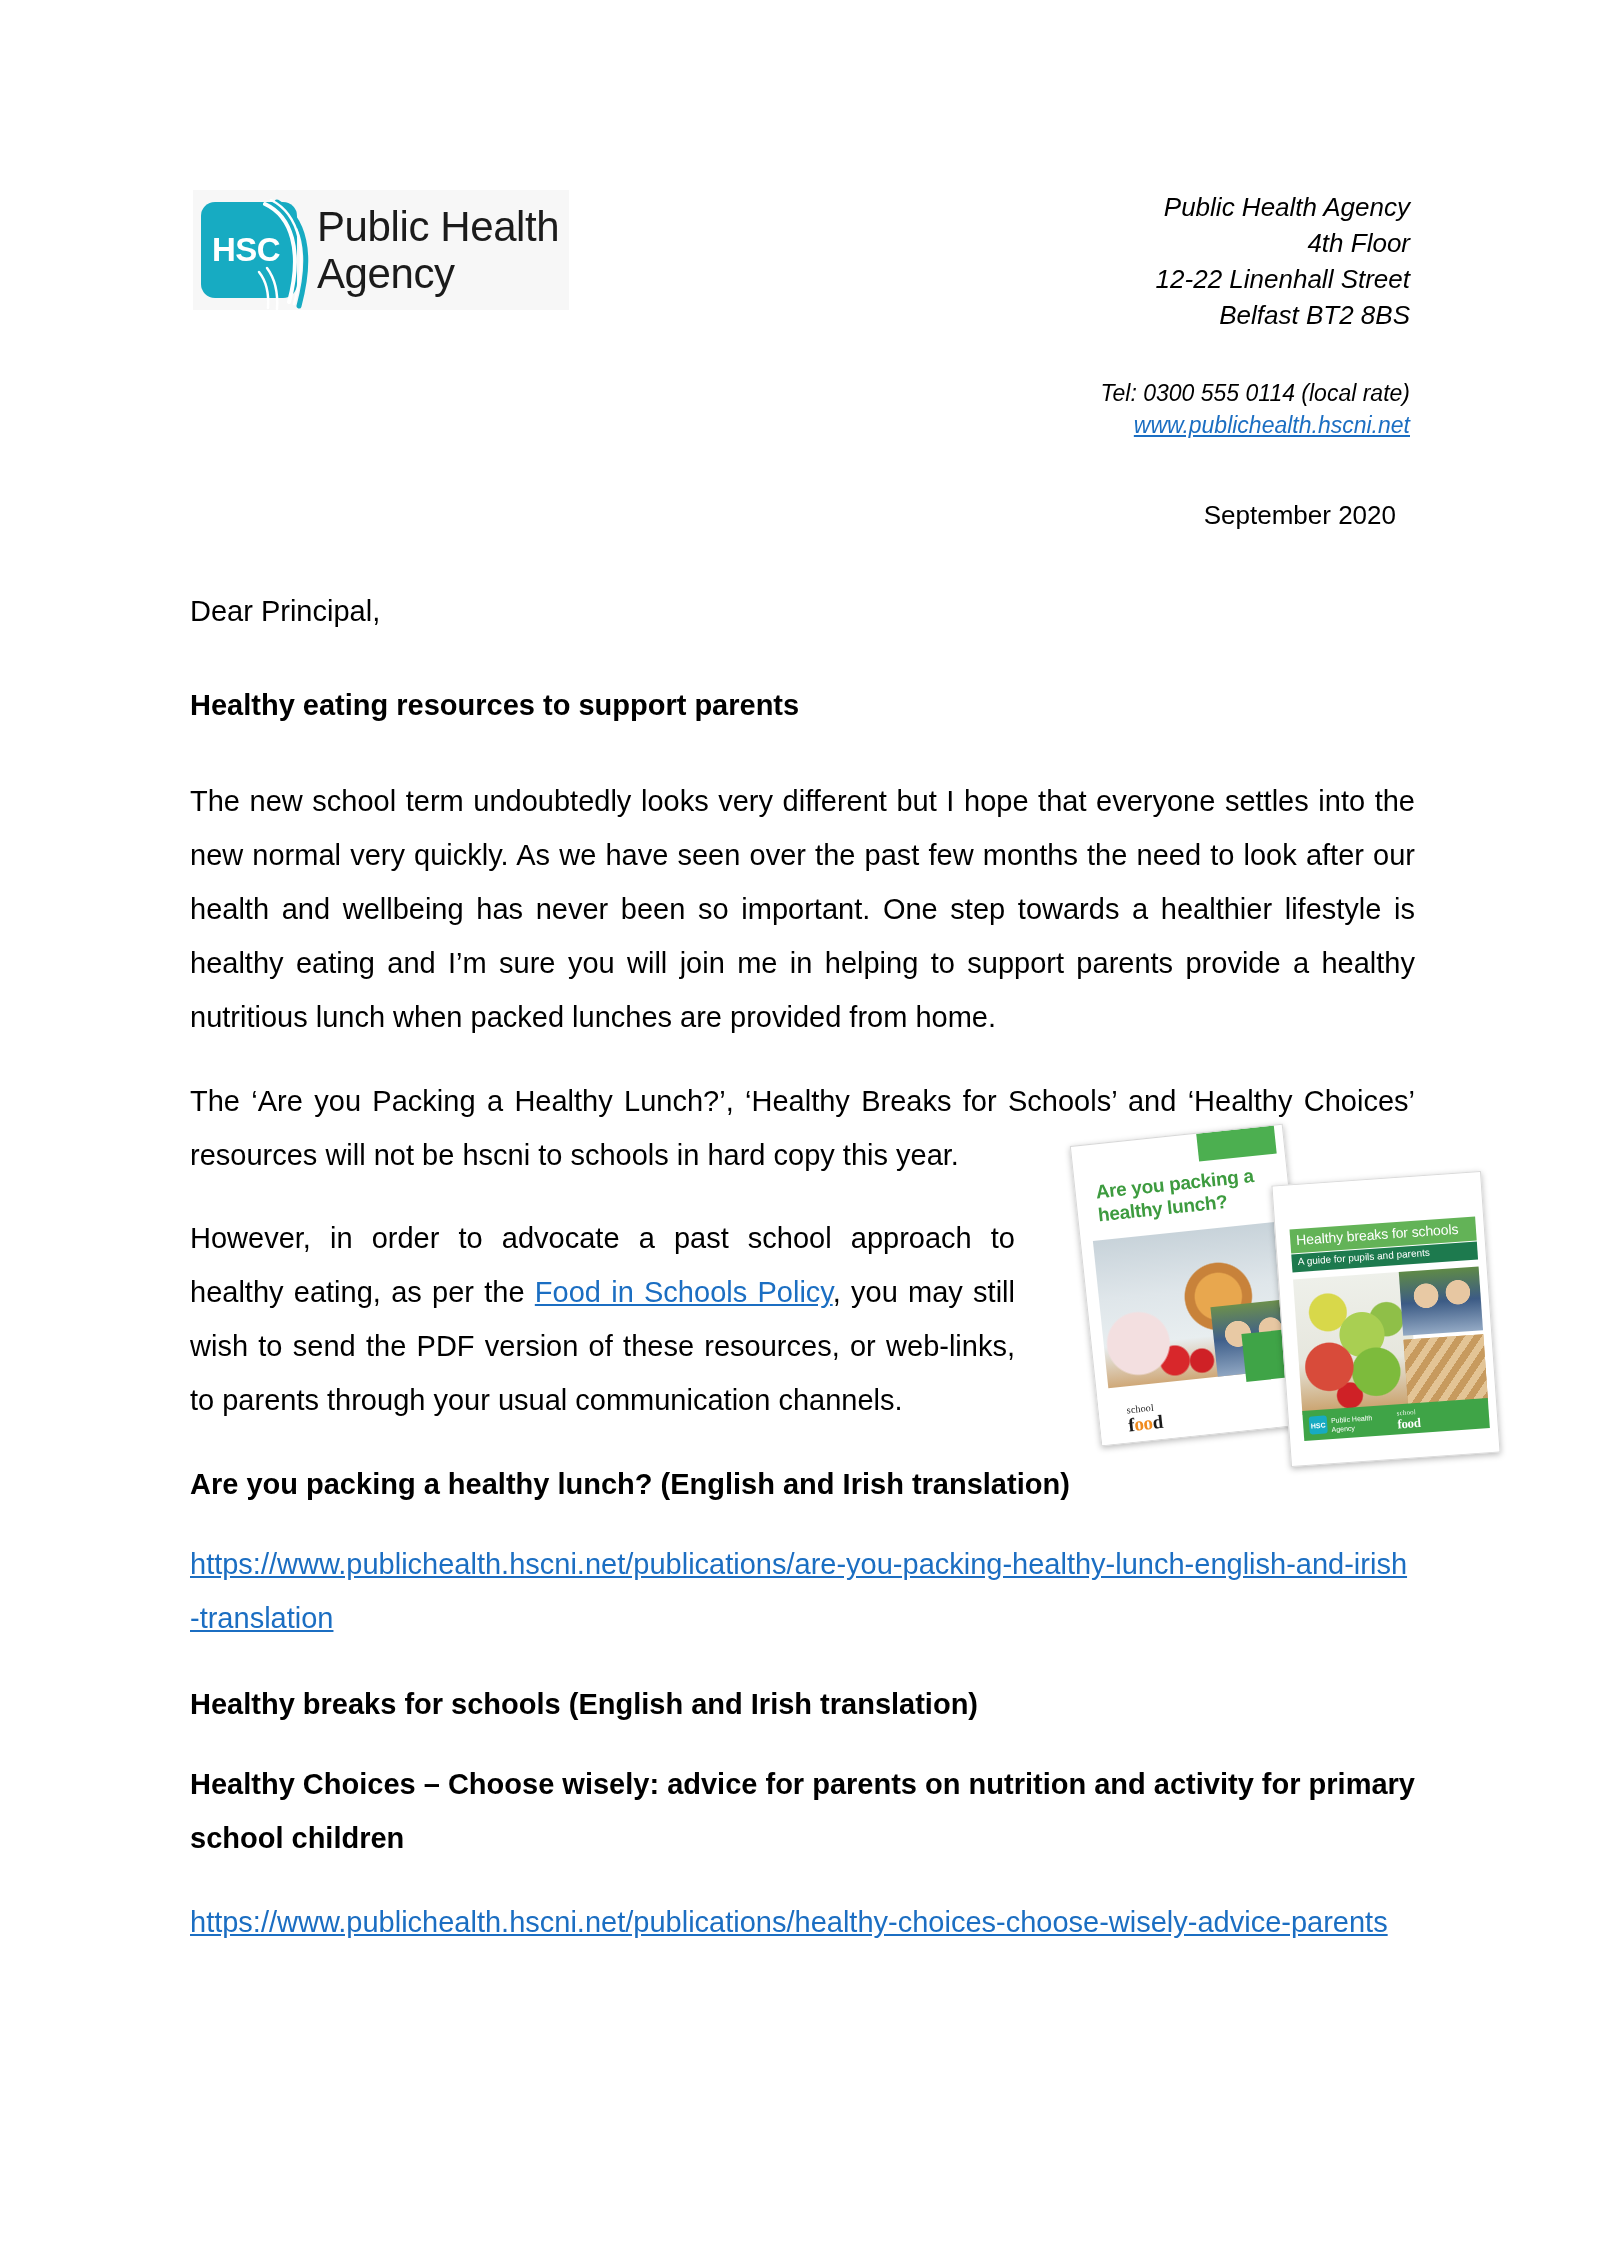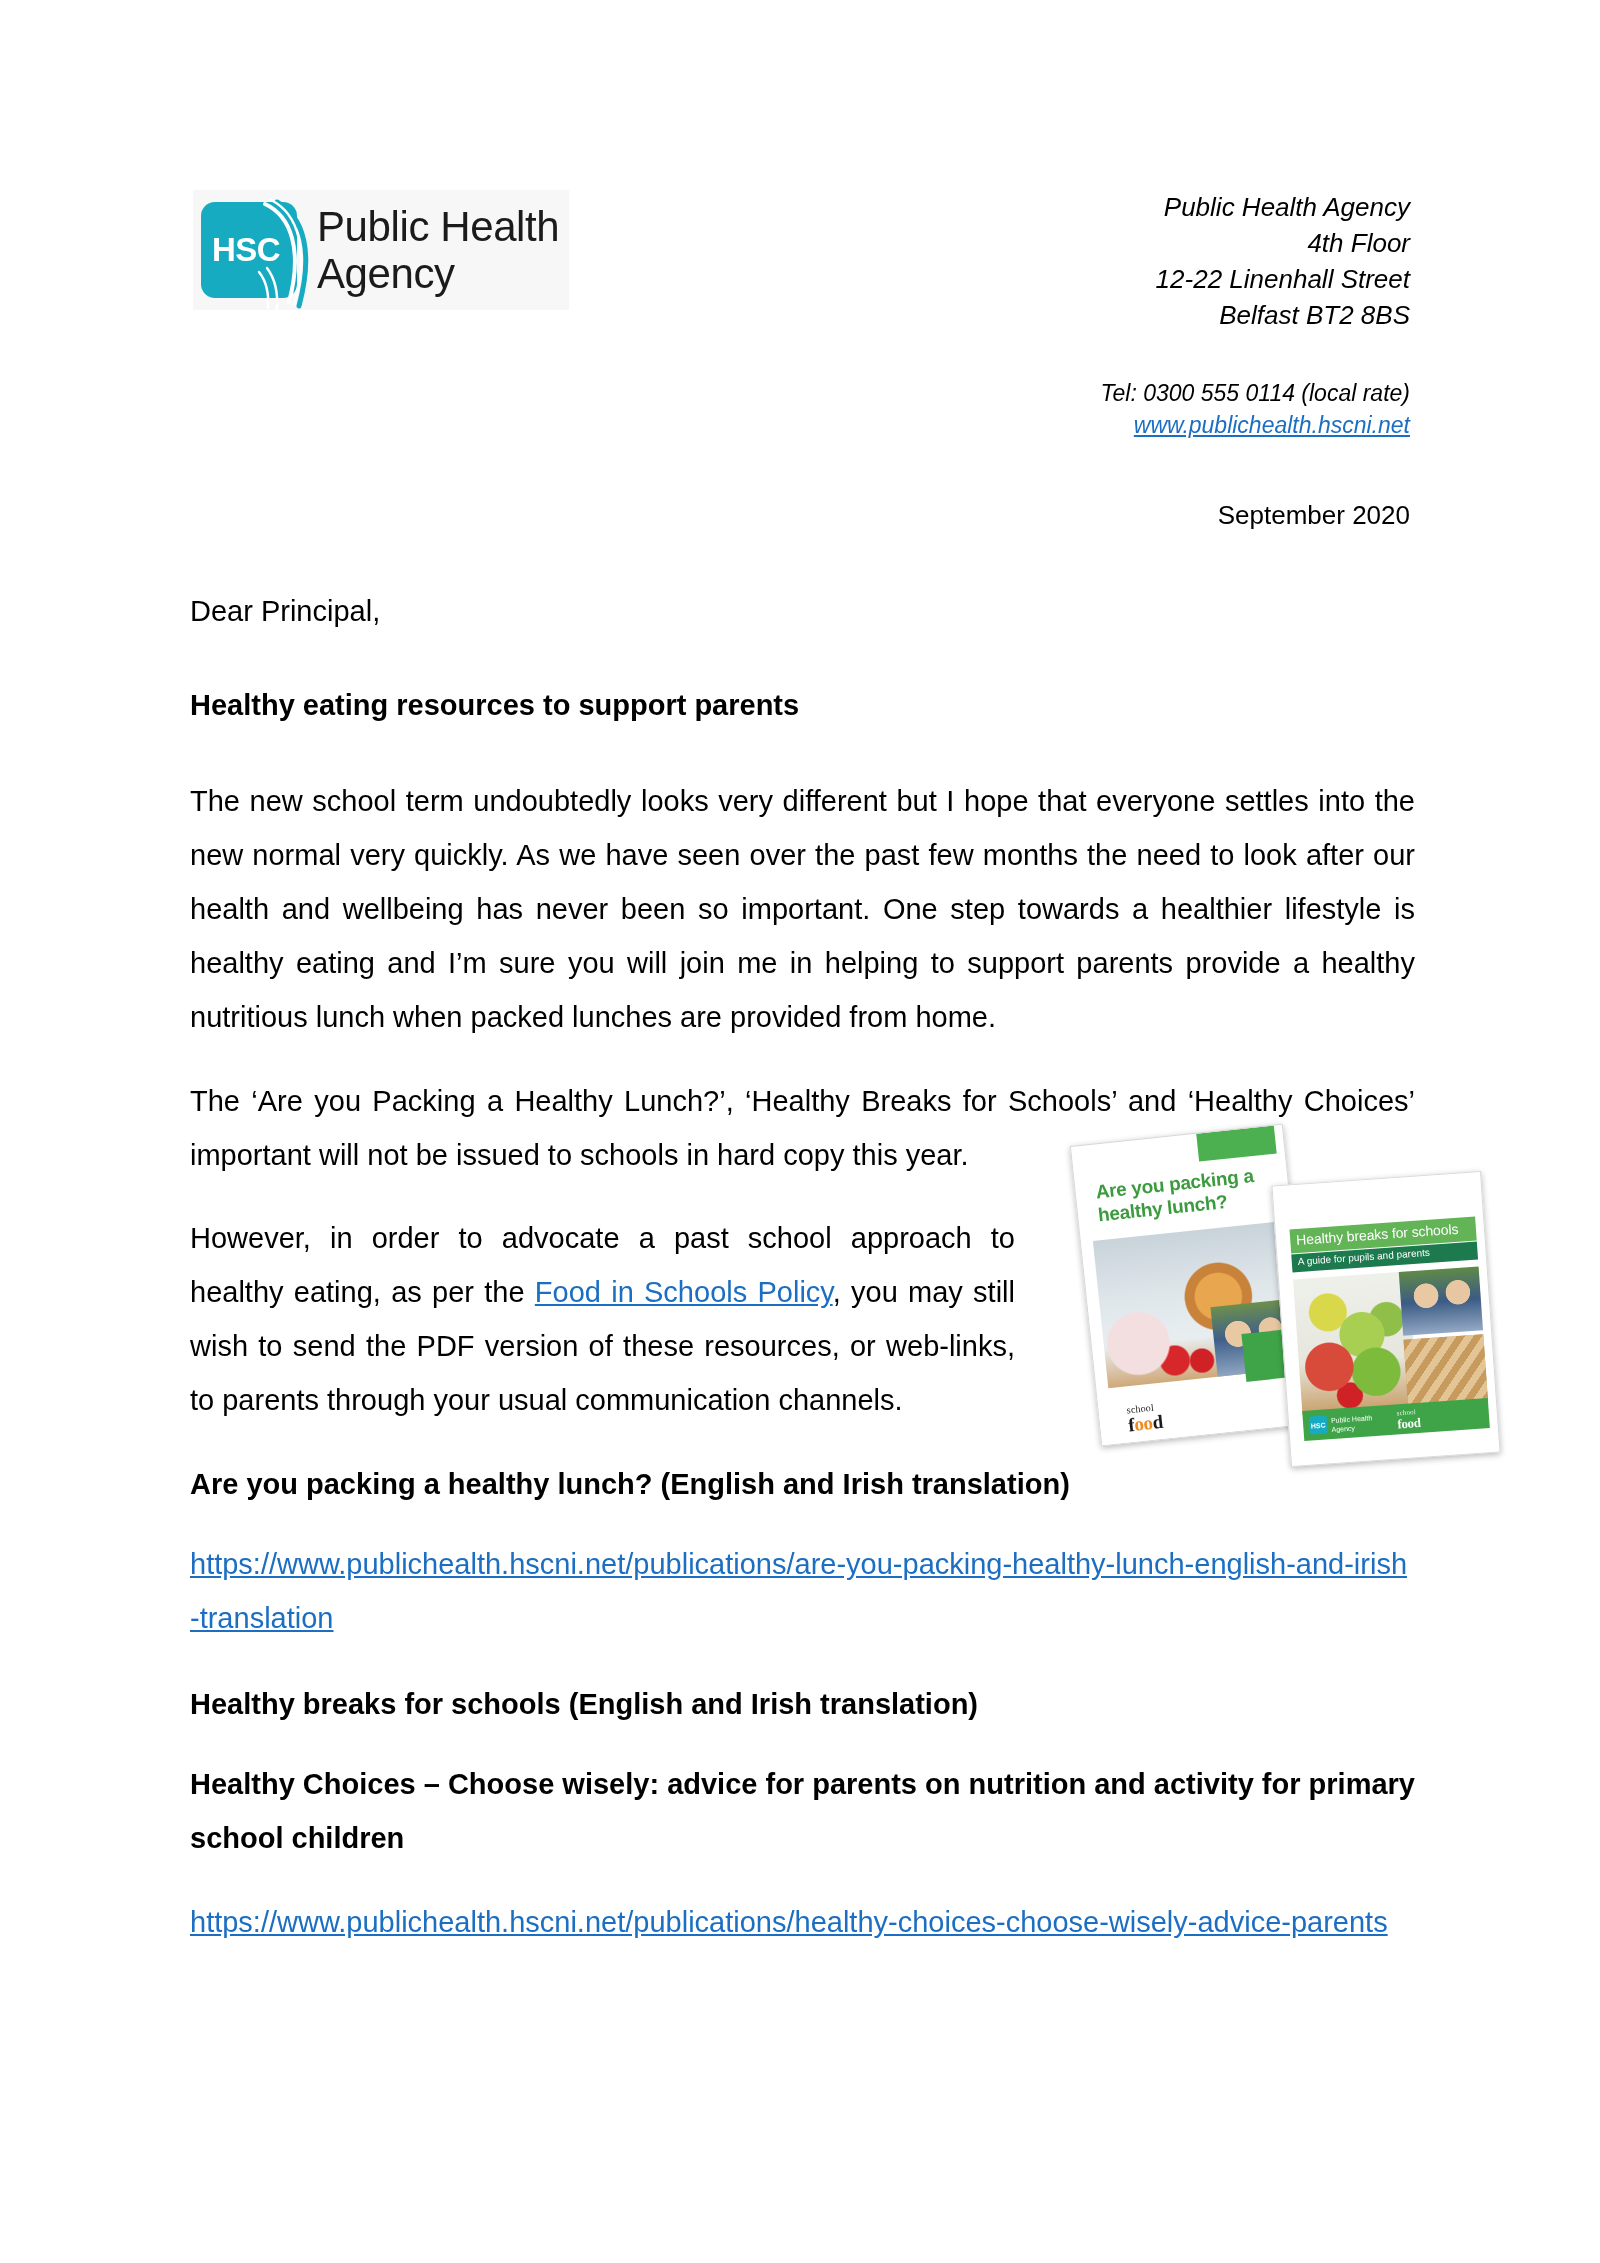--- a/index.html
+++ b/index.html
@@ -106,21 +106,21 @@
     font-size: 23px;
     line-height: 1.38;
     color: #000000;
   }
   .contact-block a.weblink {
     color: #1b6ec2;
     text-decoration: underline;
   }
   .date-line {
     position: absolute;
-    right: 190px;
+    right: 204px;
     top: 500px;
     text-align: center;
     font-size: 26px;
     color: #000000;
   }
 
   
   .body-wrap {
     position: absolute;
     left: 190px;
@@ -470,21 +470,21 @@
   </div>
 
   <div class="body-wrap">
 
     <p class="salutation">Dear Principal,</p>
 
     <p class="headline">Healthy eating resources to support parents</p>
 
     <p class="just">The new school term undoubtedly looks very different but I hope that everyone settles into the new normal very quickly. As we have seen over the past few months the need to look after our health and wellbeing has never been so important. One step towards a healthier lifestyle is healthy eating and I’m sure you will join me in helping to support parents provide a healthy nutritious lunch when packed lunches are provided from home.</p>
 
-    <p class="just">The ‘Are you Packing a Healthy Lunch?’, ‘Healthy Breaks for Schools’ and ‘Healthy Choices’ important will not be issued to schools in hard copy this year.</p>
+    <p class="just">The ‘Are you Packing a Healthy Lunch?’, ‘Healthy Breaks for Schools’ and ‘Healthy Choices’ resources will not be hscni to schools in hard copy this year.</p>
 
     <p class="wrap-narrow"><span>However, in order to advocate a past school approach to healthy eating, as per the </span><a class="inline-link" href="#">Food in Schools Policy</a><span>, you may still wish to send the PDF version of these resources, or web-links, to parents through your usual communication channels.</span></p>
 
     <p class="subhead">Are you packing a healthy lunch? (English and Irish translation)</p>
     <p class="urlpara"><a class="link" href="#">https://www.publichealth.hscni.net/publications/are-you-packing-healthy-lunch-english-and-irish-translation</a></p>
 
     <p class="subhead">Healthy breaks for schools (English and Irish translation)</p>
 
     <p class="subhead-just">Healthy Choices – Choose wisely: advice for parents on nutrition and activity for primary school children</p>
     <p class="urlpara"><a class="link" href="#">https://www.publichealth.hscni.net/publications/healthy-choices-choose-wisely-advice-parents</a></p>

